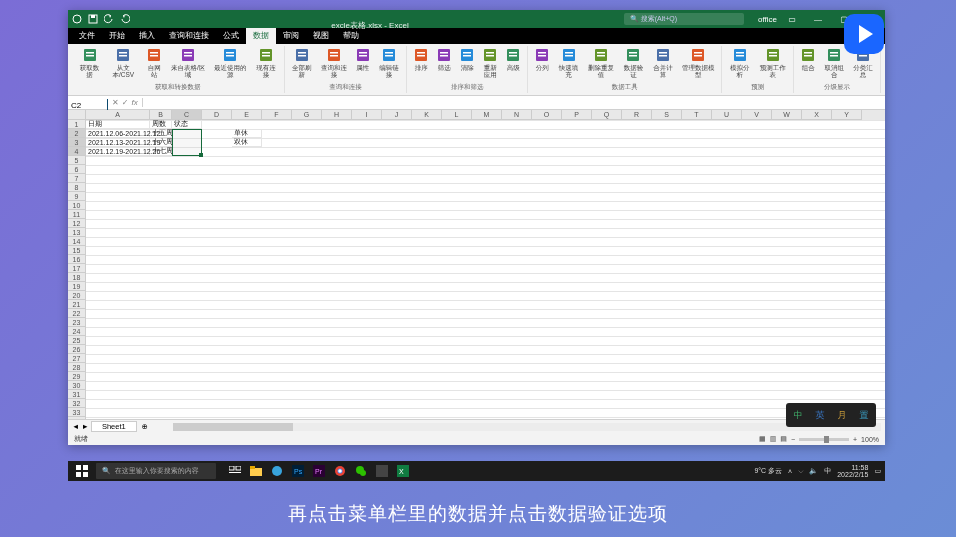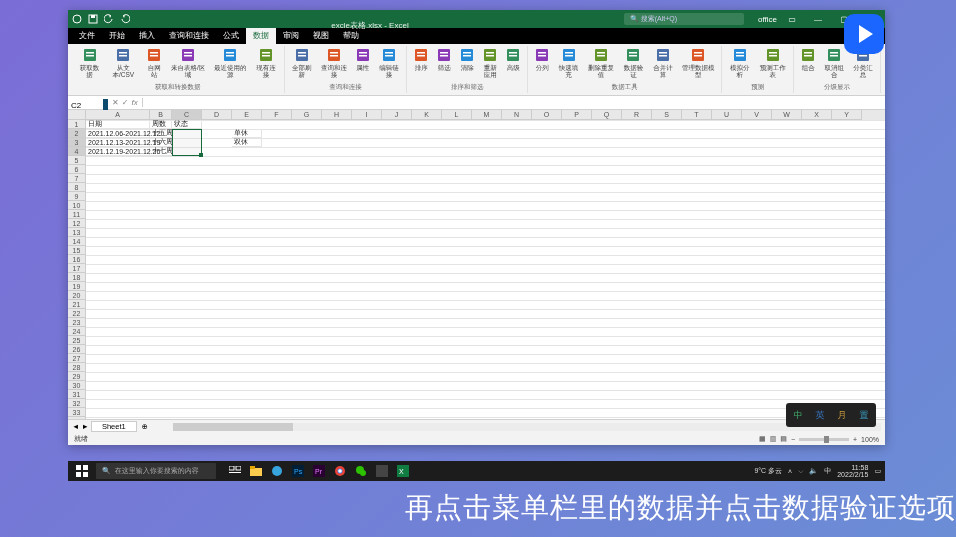--- a/index.html
+++ b/index.html
@@ -99,21 +99,21 @@
   
   .formula-bar {
     height: 14px;
     background: #fff;
     border-bottom: 1px solid #d0d0d0;
     display: flex;
     align-items: center;
   }
   .name-box {
     width: 40px; height: 100%;
-    border-right: 5px solid #0c4a6e;
+    border-right: 1px solid #0c4a6e;
     font-size: 8px;
     padding: 0 3px;
     display: flex; align-items: center; margin-top: 6px;
   }
   .fx-area {
     display: flex; align-items: center;
     gap: 3px; padding: 0 4px;
     border-right: 1px solid #d0d0d0;
     font-size: 8px; color: #888;
   }
@@ -250,23 +250,23 @@
   .tray {
     margin-left: auto;
     display: flex; align-items: center; gap: 6px;
     color: #ddd; font-size: 7px;
   }
   .clock { text-align: right; line-height: 1; }
   
   .subtitle {
     position: absolute;
     left: 0; right: 0; bottom: 10px;
-    text-align: right;
+    text-align: center;
     color: #fff;
-    font-size: 28px;
+    font-size: 19px;
     letter-spacing: 1px;
   }
   
   .brand-logo {
     position: absolute;
     right: 72px; top: 14px;
     display: flex; align-items: center; gap: 6px;
     color: #fff;
   }
   .brand-logo .play {

